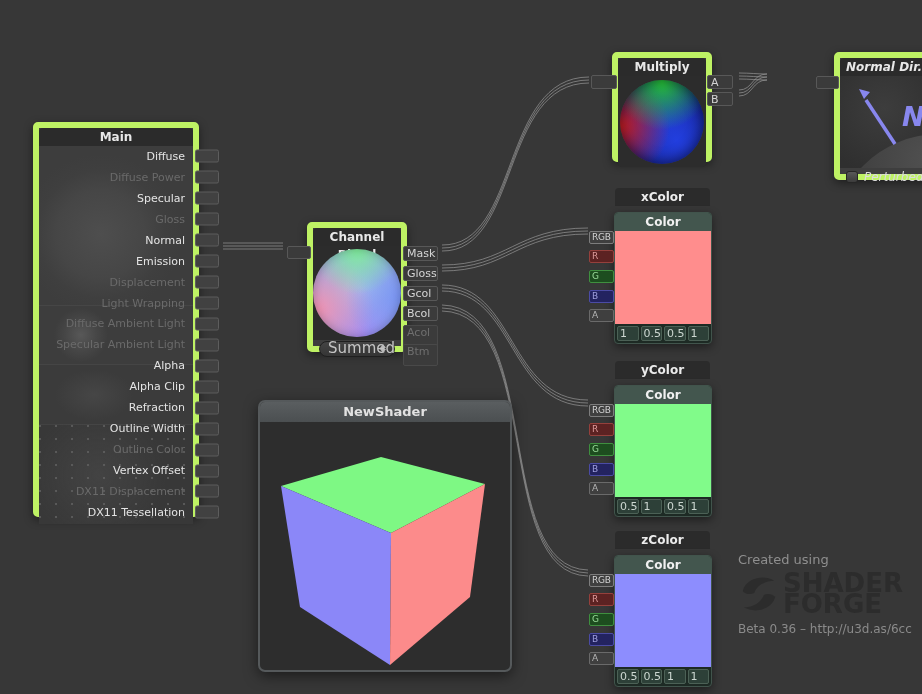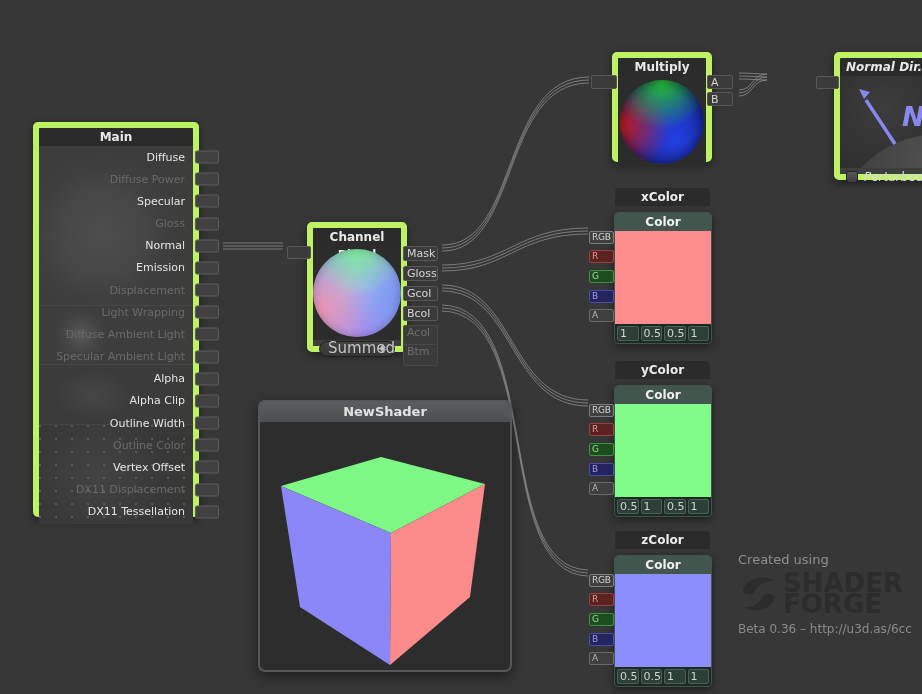--- a/index.html
+++ b/index.html
@@ -203,20 +203,24 @@
           </div>
         <div class="mrow">
             <span class="mlabel">Alpha</span>
             <span class="mslot"></span>
           </div>
         <div class="mrow">
             <span class="mlabel">Alpha Clip</span>
             <span class="mslot"></span>
           </div>
         <div class="mrow">
+            <span class="mlabel">Refraction</span>
+            <span class="mslot"></span>
+          </div>
+        <div class="mrow">
             <span class="mlabel">Outline Width</span>
             <span class="mslot"></span>
           </div>
         <div class="mrow dim">
             <span class="mlabel">Outline Color</span>
             <span class="mslot"></span>
           </div>
         <div class="mrow">
             <span class="mlabel">Vertex Offset</span>
             <span class="mslot"></span>

